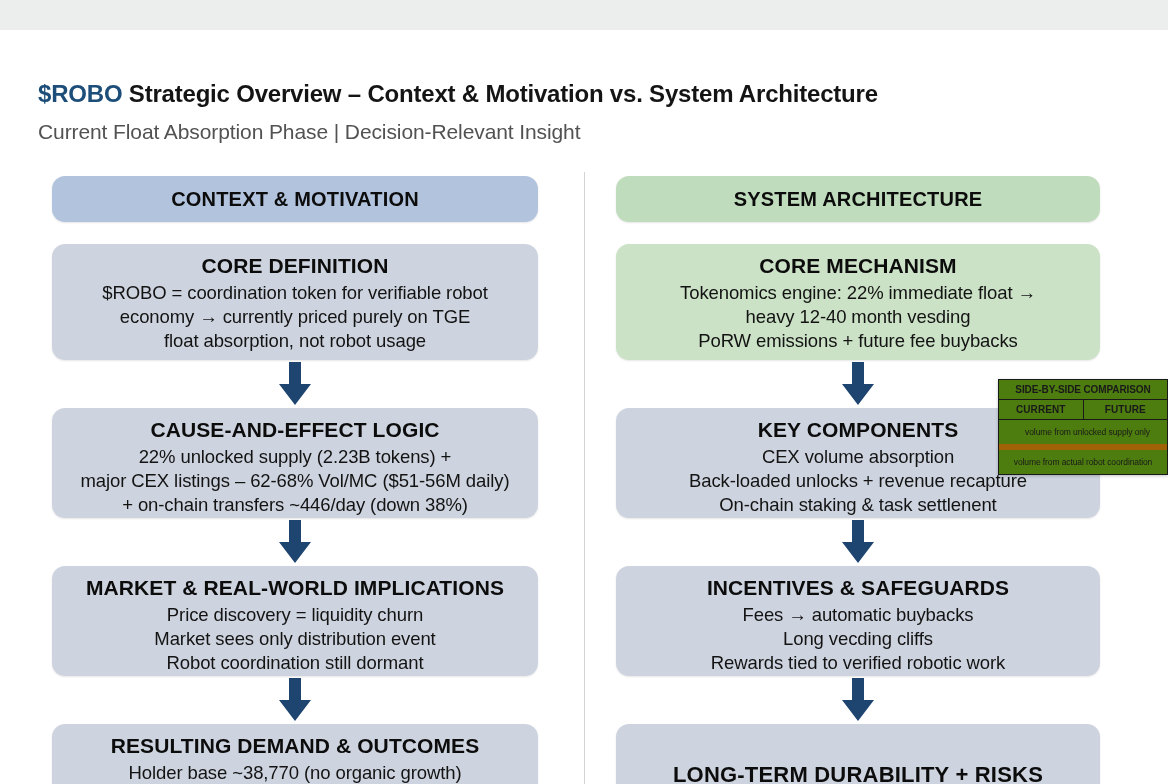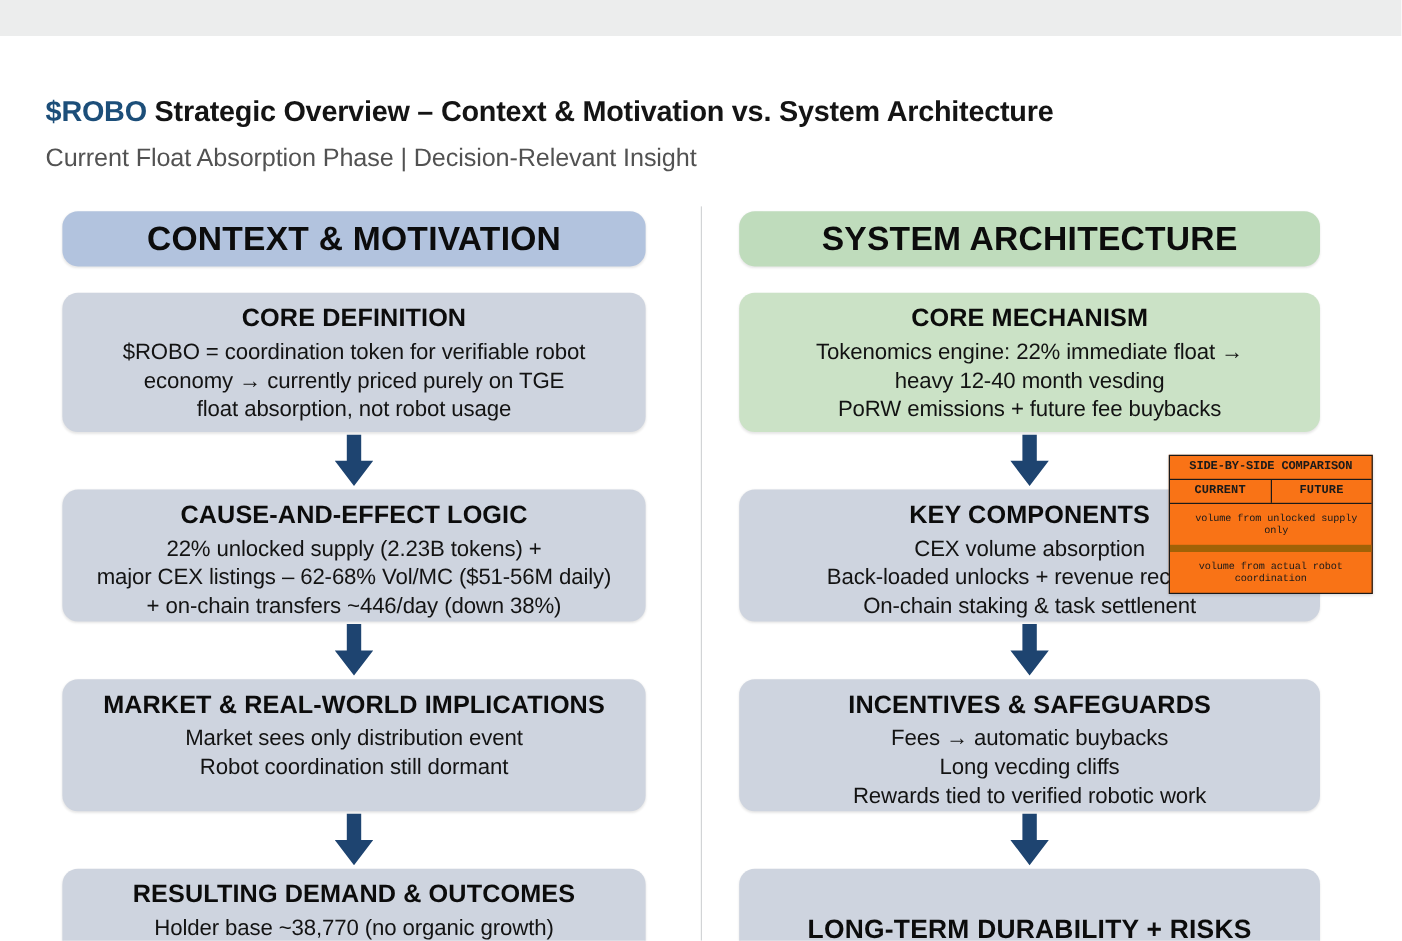--- a/index.html
+++ b/index.html
@@ -39,21 +39,21 @@
 
   .box{
     border-radius:13px;
     box-sizing:border-box;
     text-align:center;
     position:relative;
     box-shadow:0 1px 2px rgba(0,0,0,.10);
   }
   .hdr{
     height:46px;line-height:46px;
-    font-size:28px;font-weight:bold;color:#0c0c0c;
+    font-size:20px;font-weight:bold;color:#0c0c0c;
     letter-spacing:.2px;
   }
   .hdr-blue{background:#b2c3de;}
   .hdr-green{background:#bfdcbc;}
 
   .body-box{
     padding:9px 10px 11px 10px;
   }
   .body-blue{background:#ced4df;}
   .body-green{background:#cbe2c6;}
@@ -84,24 +84,24 @@
   .h-last-l{height:104px;}
   .h-last-r{height:104px;display:flex;align-items:center;justify-content:center;}
 
   .big-center{
     font-size:22px;font-weight:bold;color:#0c0c0c;letter-spacing:.2px;
     width:100%;
   }
 
   
   .cmp{
-    position:absolute;left:974px;top:379px;width:168px;
-    background:#f97316;
+    position:absolute;left:998px;top:379px;width:168px;
+    background:#4d7c0f;
     border:1.6px solid #1a1a1a;
-    font-family:Liberation Mono, monospace;
+    font-family:Liberation Sans, sans-serif;
     z-index:50;
     box-shadow:0 1px 3px rgba(0,0,0,.22);
   }
   .cmp-title{
     text-align:center;font-size:10px;font-weight:bold;color:#1a1a1a;
     padding:4px 2px 4px 2px;border-bottom:1.6px solid #1a1a1a;
     letter-spacing:-.1px;
   }
   .cmp-head{display:flex;border-bottom:1.6px solid #1a1a1a;}
   .cmp-head > div{
@@ -163,20 +163,21 @@
 
     <div class="arrow-slot">
       <svg class="arrow" viewBox="0 0 34 44">
         <polygon points="11,0 23,0 23,22 33,22 17,43 1,22 11,22" fill="#1e4470"></polygon>
       </svg>
     </div>
 
     <div class="box body-box body-blue h-mid">
       <div class="box-title">MARKET &amp; REAL-WORLD IMPLICATIONS</div>
       <div class="box-lines">
+        <div>Price discovery = liquidity churn</div>
         <div>Market sees only distribution event</div>
         <div>Robot coordination still dormant</div>
       </div>
     </div>
 
     <div class="arrow-slot">
       <svg class="arrow" viewBox="0 0 34 44">
         <polygon points="11,0 23,0 23,22 33,22 17,43 1,22 11,22" fill="#1e4470"></polygon>
       </svg>
     </div>

